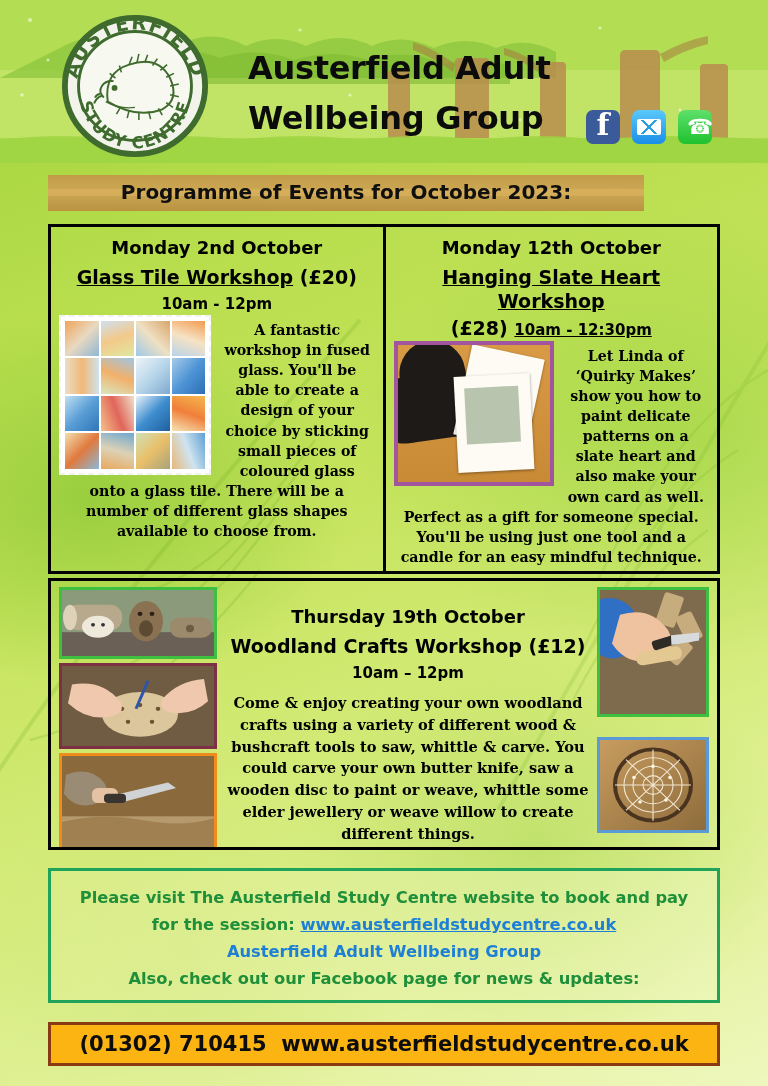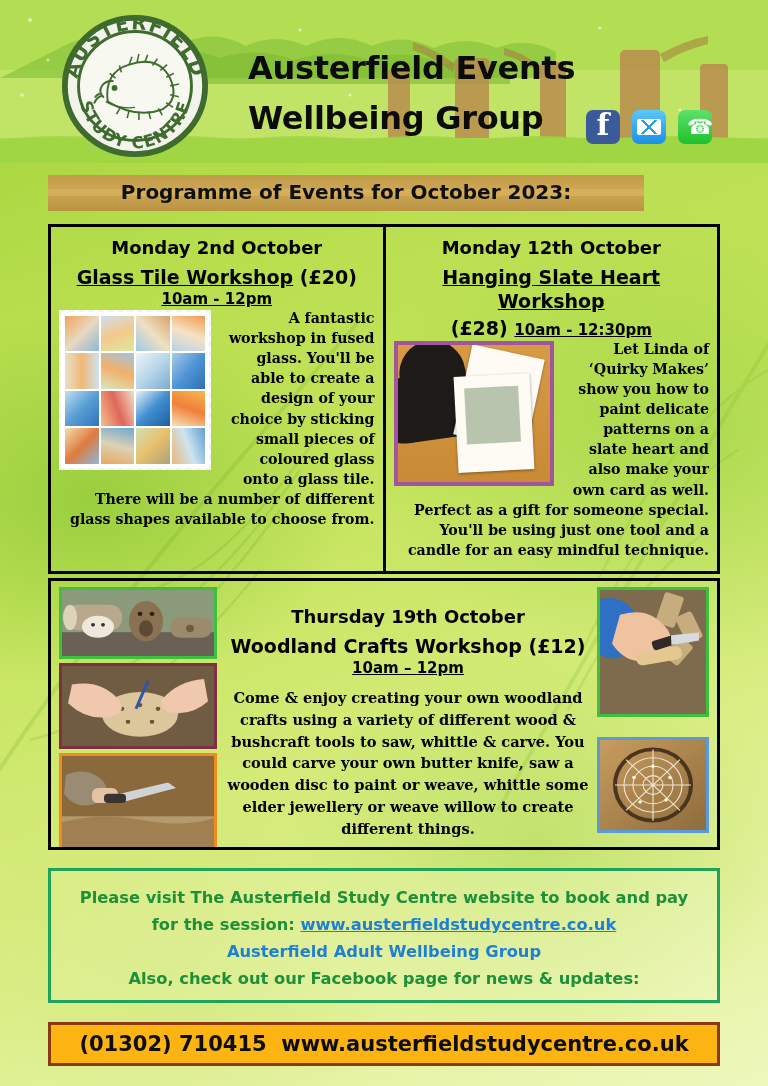--- a/index.html
+++ b/index.html
@@ -75,27 +75,27 @@
     text-align:center;font-family:"DejaVu Sans",sans-serif;font-weight:bold;
     font-size:18px;color:#000;margin:4px 0 8px;
   }
   .ev-title{
     text-align:center;font-family:"DejaVu Sans",sans-serif;font-weight:bold;
     font-size:19px;color:#000;line-height:1.25;
   }
   .ev-title .u{text-decoration:underline;}
   .ev-time{
     text-align:center;font-family:"DejaVu Sans",sans-serif;font-weight:bold;
-    font-size:15px;color:#000;text-decoration:underline;
+    font-size:15px;color:#000;margin-top:5px;
   }
   .ev-titlerow{text-align:center;font-family:"DejaVu Sans",sans-serif;font-weight:bold;font-size:19px;color:#000;margin-top:3px;}
   .ev-titlerow .sm{font-size:15px;text-decoration:underline;}
   .ev-body{
     font-family:"DejaVu Serif",serif;font-weight:bold;font-size:14.2px;line-height:1.42;color:#000;
-    text-align:right;
+    margin-top:7px;text-align:center;
   }
   .ev-body.c{text-align:center;}
 
   .thumb{float:left;margin:2px 9px 2px 0;}
 
   
   .glass-collage{
     width:152px;height:160px;background:#fff;padding:4px;box-sizing:border-box;
     border:2px dashed #f2f2f2;
   }
@@ -245,21 +245,21 @@
           <path d="M74 101 l-2 8"></path>
             <path d="M65 98 l-4 7"></path>
           <path d="M66 62 l-2 -7"></path>
             <path d="M60 68 l-6 -5"></path>
         </g>
         <path d="M50 92 q14 8 30 6" stroke-width="1.4"></path>
       </g>
     </svg>
 
     <div class="hdr-title">
-      <div>Austerfield Events</div>
+      <div>Austerfield Adult</div>
       <div>Wellbeing Group</div>
     </div>
 
     <div class="socials">
       <span class="sico fb"></span>
       <span class="sico mail">
           <span class="env"></span>
         </span>
       <span class="sico phone">
           <span class="hs">☎</span>

